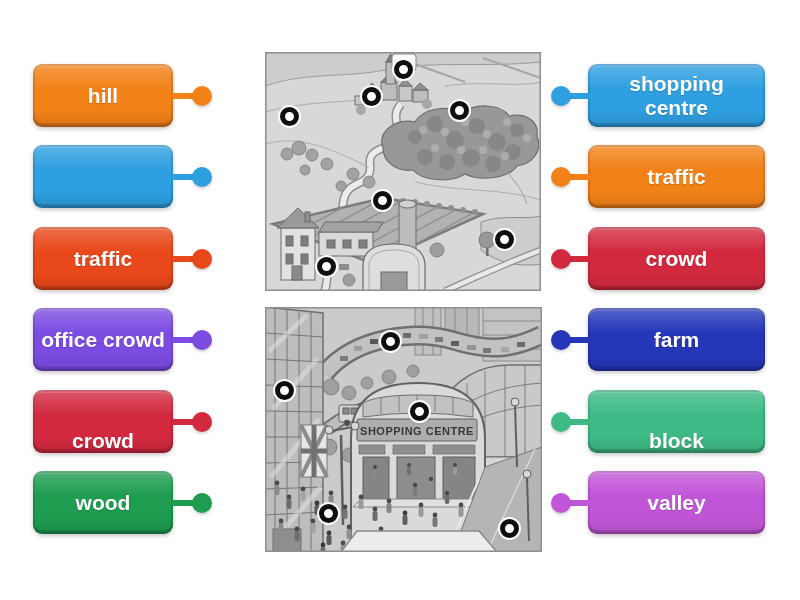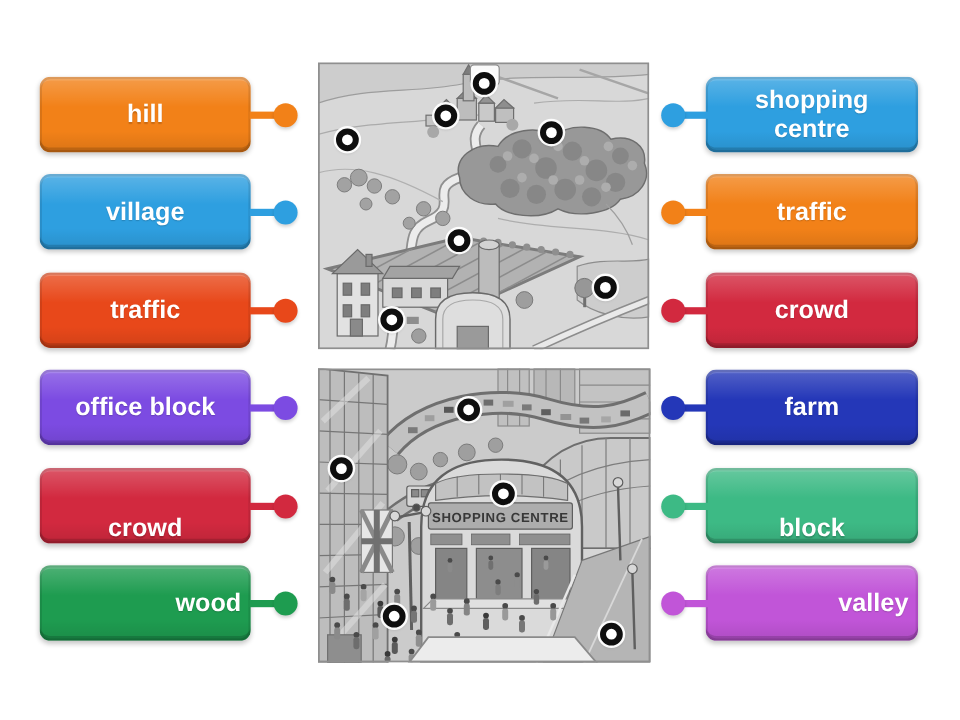--- a/index.html
+++ b/index.html
@@ -3,21 +3,21 @@
 <meta charset="utf-8">
 <style>
   html,body{margin:0;padding:0;}
   body{
     width:800px;height:600px;position:relative;overflow:hidden;
     background:#ffffff;
     font-family:"Liberation Sans","DejaVu Sans",sans-serif;
   }
   
   .word-label{
-    position:absolute;width:176px;height:63px;border-radius:9px;
+    position:absolute;width:140px;height:63px;border-radius:9px;
     background-color:var(--c,#888);
     background-image:linear-gradient(180deg,rgba(255,255,255,.22),rgba(255,255,255,0) 40%,rgba(0,0,0,0) 72%,rgba(0,0,0,.10));
     box-shadow:inset 0 0 0 2px rgba(0,0,0,.10),
                inset 0 3px 0 rgba(255,255,255,.16),
                inset 0 -4px 0 rgba(0,0,0,.15),
                0 2px 4px rgba(0,0,0,.22);
     display:flex;align-items:center;justify-content:center;
     color:#fff;font-weight:bold;font-size:21px;line-height:1.12;text-align:center;
     cursor:pointer;
   }
@@ -28,21 +28,21 @@
     background:var(--c,#888);top:50%;margin-top:-10px;
     box-shadow:0 2px 3px rgba(0,0,0,.18);
   }
   .word-label.left{left:33px;}
   .word-label.left .stem{right:-21px;}
   .word-label.left .dot{right:-39px;}
   .word-label.right{left:588px;width:177px;}
   .word-label.right .stem{left:-20px;}
   .word-label.right .dot{left:-37px;}
   .row0{top:64px;}.row1{top:145px;}.row2{top:227px;}
-  .row3{top:308px;}.row4{top:390px;align-items:flex-end;}.row5{top:471px;justify-content:flex-end;}
+  .row3{top:308px;}.row4{top:390px;align-items:flex-end;}.row5{top:471px;}
   
   .scene{position:absolute;left:265px;background:#d8d8d8;margin:0;padding:0;}
   .scene svg{display:block;width:100%;height:100%;}
   .scene-top{top:52px;width:276px;height:239px;}
   .scene-bottom{top:307px;width:277px;height:245px;}
   
   .pin{
     position:absolute;width:9px;height:9px;box-sizing:content-box;
     background:#fff;border:5px solid #0e0e0e;border-radius:50%;
     box-shadow:0 0 0 2px rgba(255,255,255,.95),0 1px 3px rgba(0,0,0,.35);
@@ -51,31 +51,30 @@
 </style>
 </head>
 <body>
 
 <div class="word-label left row0" style="--c: #F28118;">
   <span class="label-text">hill</span>
   <span class="stem"></span>
   <span class="dot"></span>
 </div>
 <div class="word-label left row1" style="--c: #2E9FE0;">
-  <span class="label-text">village</span>
   <span class="stem"></span>
   <span class="dot"></span>
 </div>
 <div class="word-label left row2" style="--c: #E8481A;">
   <span class="label-text">traffic</span>
   <span class="stem"></span>
   <span class="dot"></span>
 </div>
 <div class="word-label left row3" style="--c: #7C4BE2;">
-  <span class="label-text">office block</span>
+  <span class="label-text">office crowd</span>
   <span class="stem"></span>
   <span class="dot"></span>
 </div>
 <div class="word-label left row4" style="--c: #D2293F;">
   <span class="label-text">crowd</span>
   <span class="stem"></span>
   <span class="dot"></span>
 </div>
 <div class="word-label left row5" style="--c: #1E9C50;">
   <span class="label-text">wood</span>

